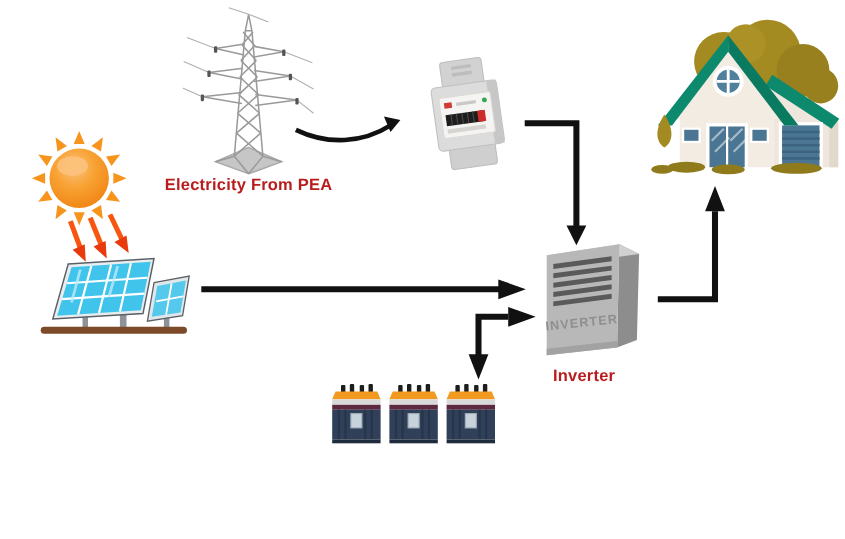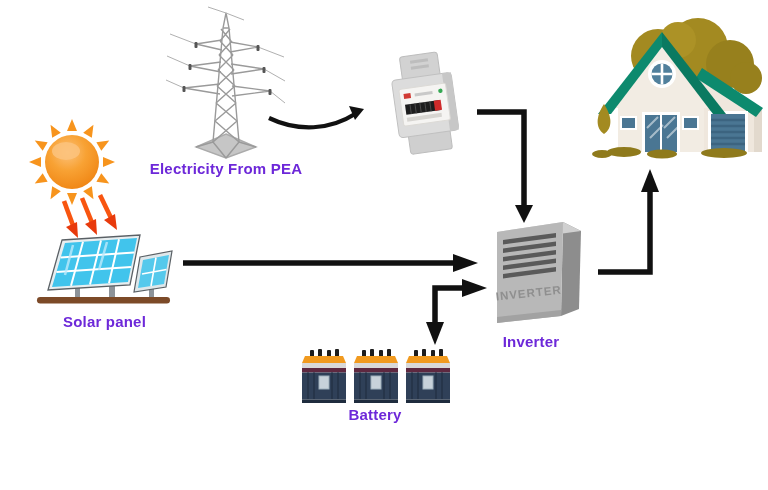--- a/index.html
+++ b/index.html
@@ -2,21 +2,21 @@
 <html><head>
 <meta charset="utf-8">
 <style>
   html,body{margin:0;padding:0;background:#fff;}
   .canvas{
     position:relative;width:768px;height:490px;background:#ffffff;
     overflow:hidden;font-family:"Liberation Sans",sans-serif;
   }
   .node{position:absolute;}
   .lbl{
-    position:absolute;font-weight:bold;font-size:15px;color:#6d28d9;
+    position:absolute;font-weight:bold;font-size:15px;color:#b91c1c;
     text-align:center;letter-spacing:.2px;white-space:nowrap;
   }
   .title{font-size:15.5px;}
   svg{display:block;}
   .meter-rot{transform:rotate(-8deg);}
 </style>
 </head>
 <body>
 
 <div class="canvas">
@@ -273,16 +273,14 @@
     <rect x="2" y="20" width="44" height="4.5" fill="#5e2840"></rect>
     <rect x="2" y="24.5" width="44" height="27" fill="#2f4058"></rect>
     <g stroke="#26354a" stroke-width="2">
         <path d="M8,24.5 V51 M14,24.5 V51 M32,24.5 V51 M38,24.5 V51"></path>
       </g>
     <rect x="19" y="28" width="10" height="13" fill="#c8d2da" stroke="#9fb0bc"></rect>
     <rect x="2" y="51.5" width="44" height="3.5" fill="#1f2c3e"></rect>
   </svg>
 
   <div class="lbl" style="left:136px;top:160px;width:180px;">Electricity From PEA</div>
-  <div class="lbl" style="left:42px;top:313px;width:125px;">Solar panel</div>
   <div class="lbl" style="left:471px;top:333px;width:120px;">Inverter</div>
-  <div class="lbl" style="left:315px;top:406px;width:120px;">Battery</div>
 </div>
 
 </body></html>

